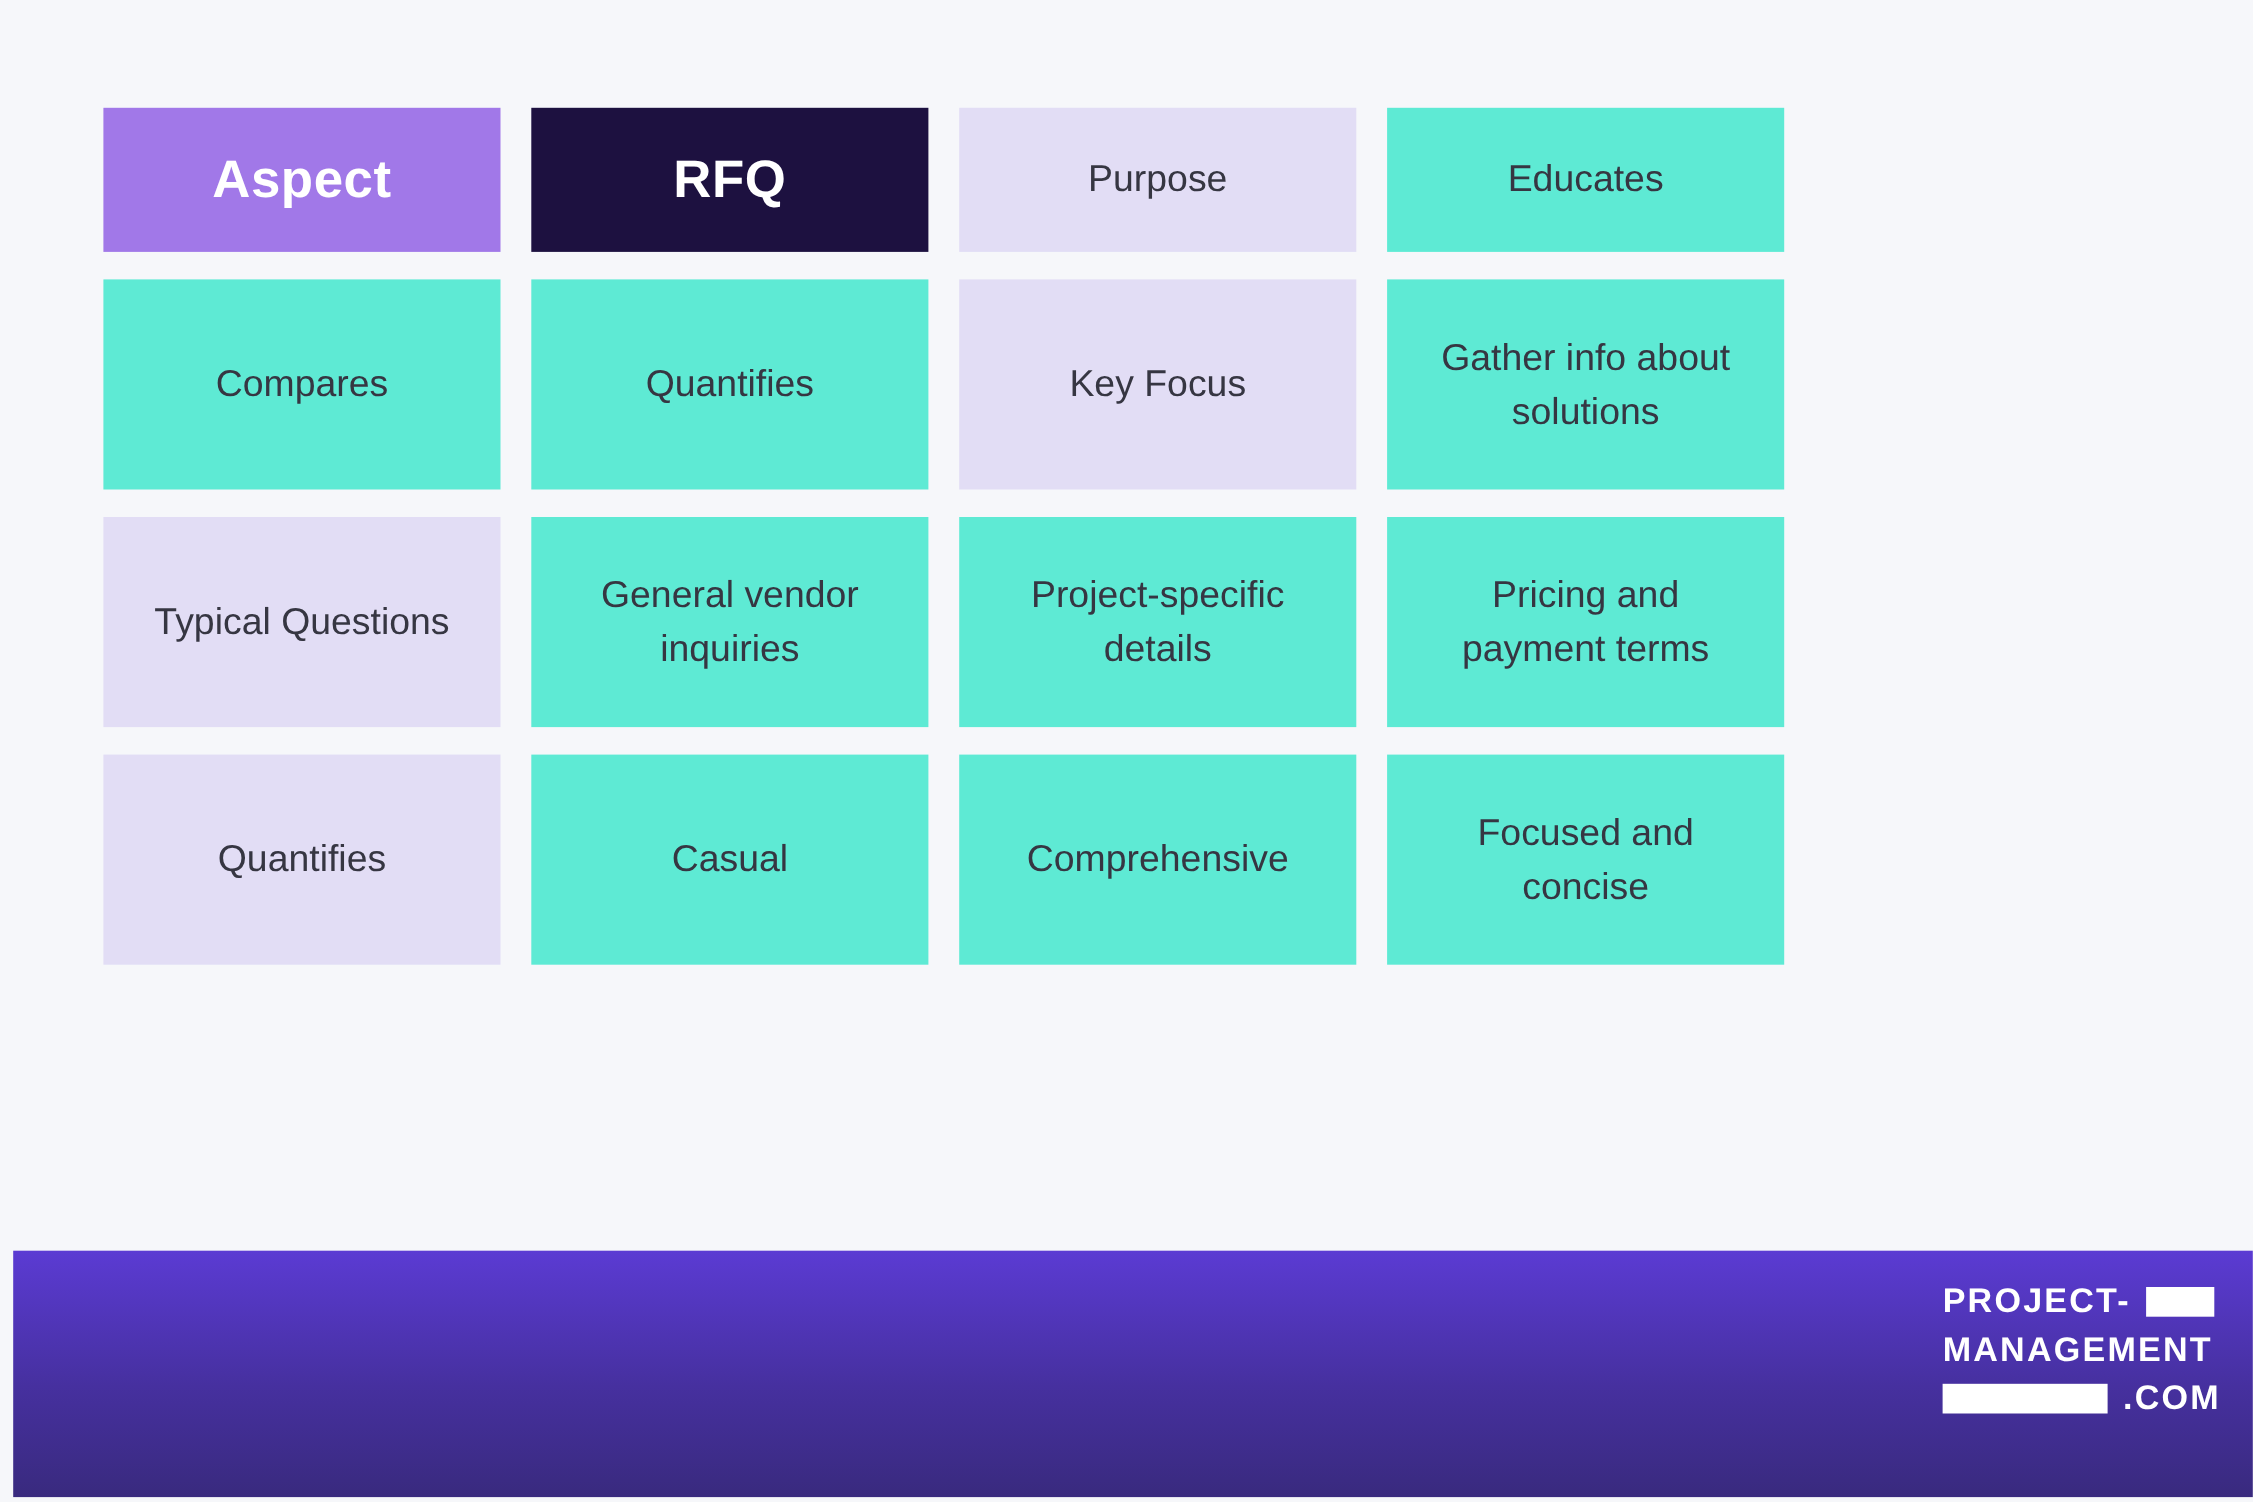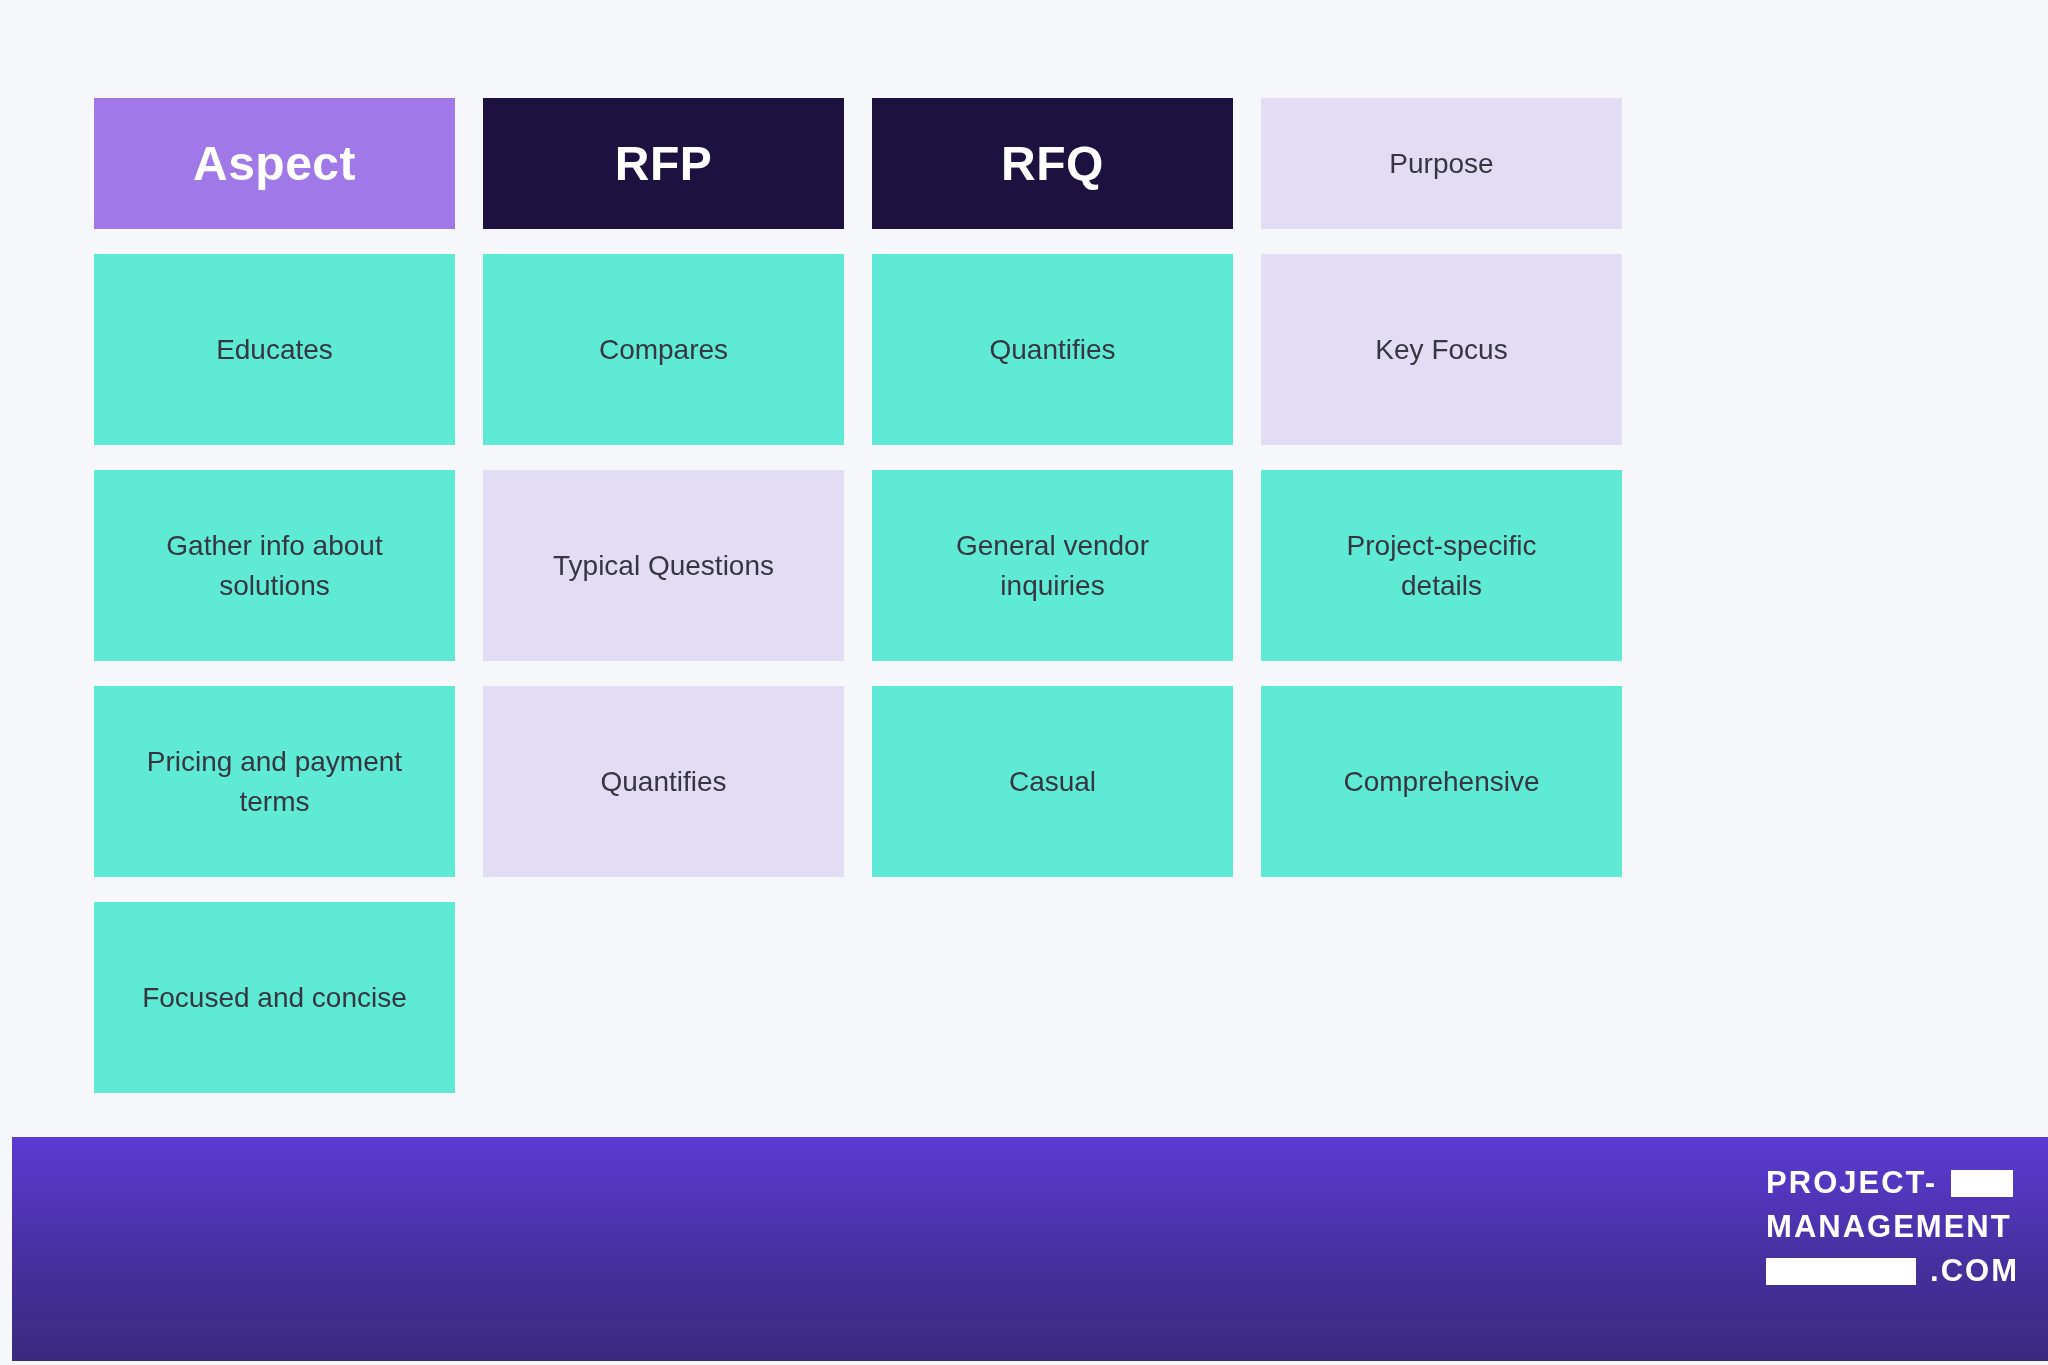--- a/index.html
+++ b/index.html
@@ -28,21 +28,21 @@
     font-weight:bold;
     font-size:48px;
     letter-spacing:0.5px;
   }
   .hcell.accent { background:#a178e8; }
   .hcell.dark   { background:#1d1140; }
 
   .cell {
     display:flex; align-items:center; justify-content:center;
     text-align:center;
-    font-size:28px;
+    font-size:34px;
     line-height:1.42;
     color:#363642;
     padding:0 46px;
   }
   .cell.label { background:#e2ddf5; }
   .cell.data  { background:#5eead4; }
 
   .footer {
     position:absolute;
     left:0; bottom:4px;
@@ -78,23 +78,20 @@
 </style>
 </head>
 <body>
 
 <div class="comparison-table">
 
   <div class="hcell accent">
     <span>Aspect</span>
   </div>
   <div class="hcell dark">
-    <span>RFP</span>
-  </div>
-  <div class="hcell dark">
     <span>RFQ</span>
   </div>
 
   <div class="cell label">Purpose</div>
   <div class="cell data">Educates</div>
   <div class="cell data">Compares</div>
   <div class="cell data">Quantifies</div>
 
   <div class="cell label">Key Focus</div>
   <div class="cell data">Gather info about solutions</div>

